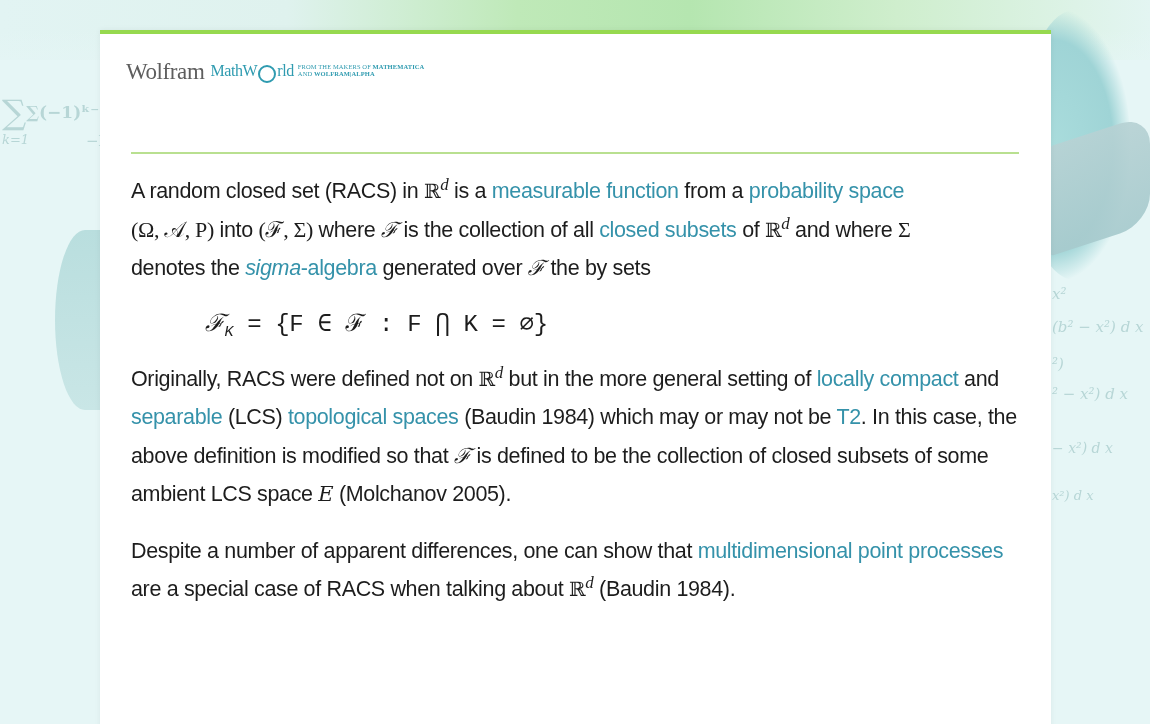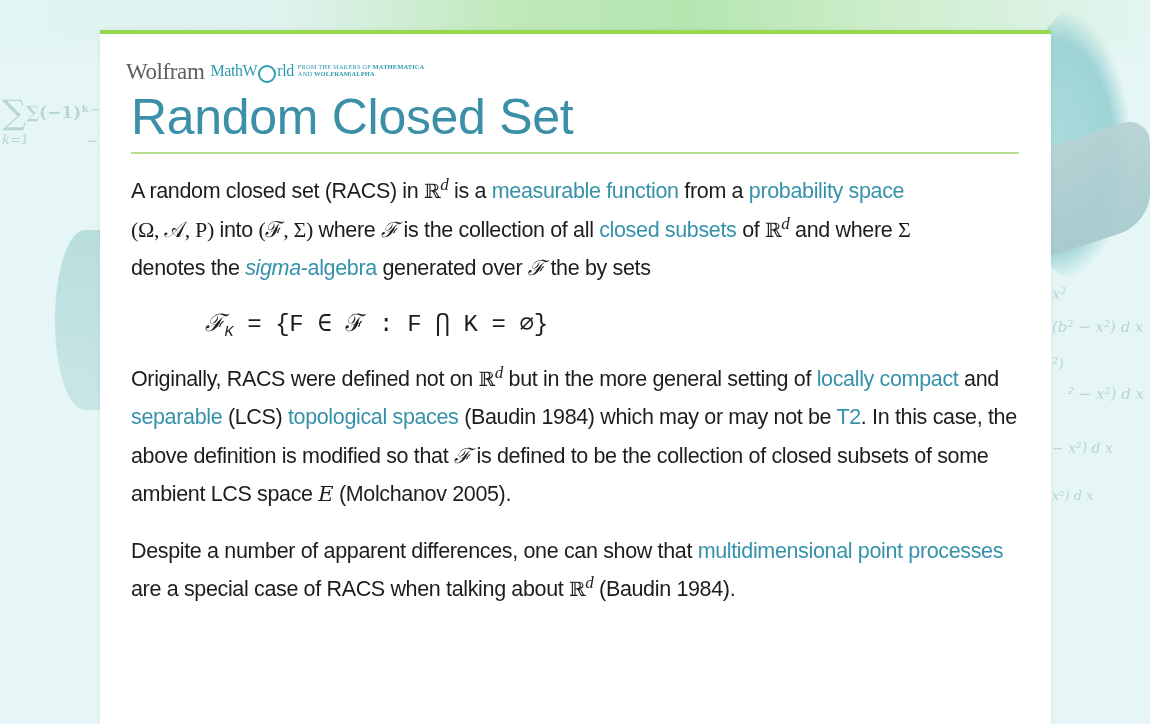--- a/index.html
+++ b/index.html
@@ -92,36 +92,35 @@
 <div class="deco-formula" style="left:2px;top:124px;font-size:13px;margin-top:8px;">k=1</div>
 <div class="deco-formula" style="left:86px;top:132px;font-size:15px;font-style:normal;">−ln</div>
 
 <div class="deco-shape-left"></div>
 <div class="deco-shape-right"></div>
 <div class="deco-wedge"></div>
 
 <div class="deco-formula" style="left:1052px;top:285px;font-size:15px;">x²</div>
 <div class="deco-formula" style="left:1052px;top:318px;font-size:15px;font-style:italic;">(b² − x²)  d x</div>
 <div class="deco-formula" style="left:1052px;top:355px;font-size:15px;">²)</div>
-<div class="deco-formula" style="left:1052px;top:385px;font-size:15px;padding-left:16px;">² − x²)  d x</div>
+<div class="deco-formula" style="left:1052px;top:385px;font-size:15px;">² − x²)  d x</div>
 <div class="deco-formula" style="left:1052px;top:440px;font-size:14px;">− x²)  d x</div>
 <div class="deco-formula" style="left:1052px;top:488px;font-size:13px;">x²)  d x</div>
 
 <div class="card">
 
   <div class="logo">
     <span class="logo-wolfram">Wolfram</span>
     <span class="logo-mathworld"><span>MathW</span><span class="logo-globe"></span><span>rld</span></span>
     <span class="logo-tag">
       <span><span>FROM THE MAKERS OF </span><b>MATHEMATICA</b></span>
       <span><span>AND </span><b>WOLFRAM|ALPHA</b></span>
     </span>
   </div>
 
-  <h1 class="page-title">Random Closed Set</h1>
   <div class="title-rule"></div>
 
   <div class="content">
 
     <p><span>A random closed set (RACS) in </span><span class="bb">ℝ</span><sup class="s">d</sup><span> is a </span><a href="#">measurable function</a><span> from a </span><a href="#">probability space</a><br><span class="mr">(Ω, 𝒜, P)</span><span> into </span><span class="mr">(ℱ, Σ)</span><span> where </span><span class="m">ℱ</span><span> is the collection of all </span><a href="#">closed subsets</a><span> of </span><span class="bb">ℝ</span><sup class="s">d</sup><span> and where </span><span class="mr">Σ</span><br><span>denotes the </span><a href="#"><i>sigma</i><span>-algebra</span></a><span> generated over </span><span class="m">ℱ</span><span> the by sets</span></p>
 
     <div class="eq"><i>ℱ</i><sub>K</sub><span> = {F ∈ ℱ : F ⋂ K = ∅}</span></div>
 
 
     <p><span>Originally, RACS were defined not on </span><span class="bb">ℝ</span><sup class="s">d</sup><span> but in the more general setting of </span><a href="#">locally compact</a><span> and </span><a href="#">separable</a><span> (LCS) </span><a href="#">topological spaces</a><span> (Baudin 1984) which may or may not be </span><a href="#">T2</a><span>. In this case, the above definition is modified so that </span><span class="m">ℱ</span><span> is defined to be the collection of closed subsets of some ambient LCS space </span><span class="m">E</span><span> (Molchanov 2005).</span></p>

